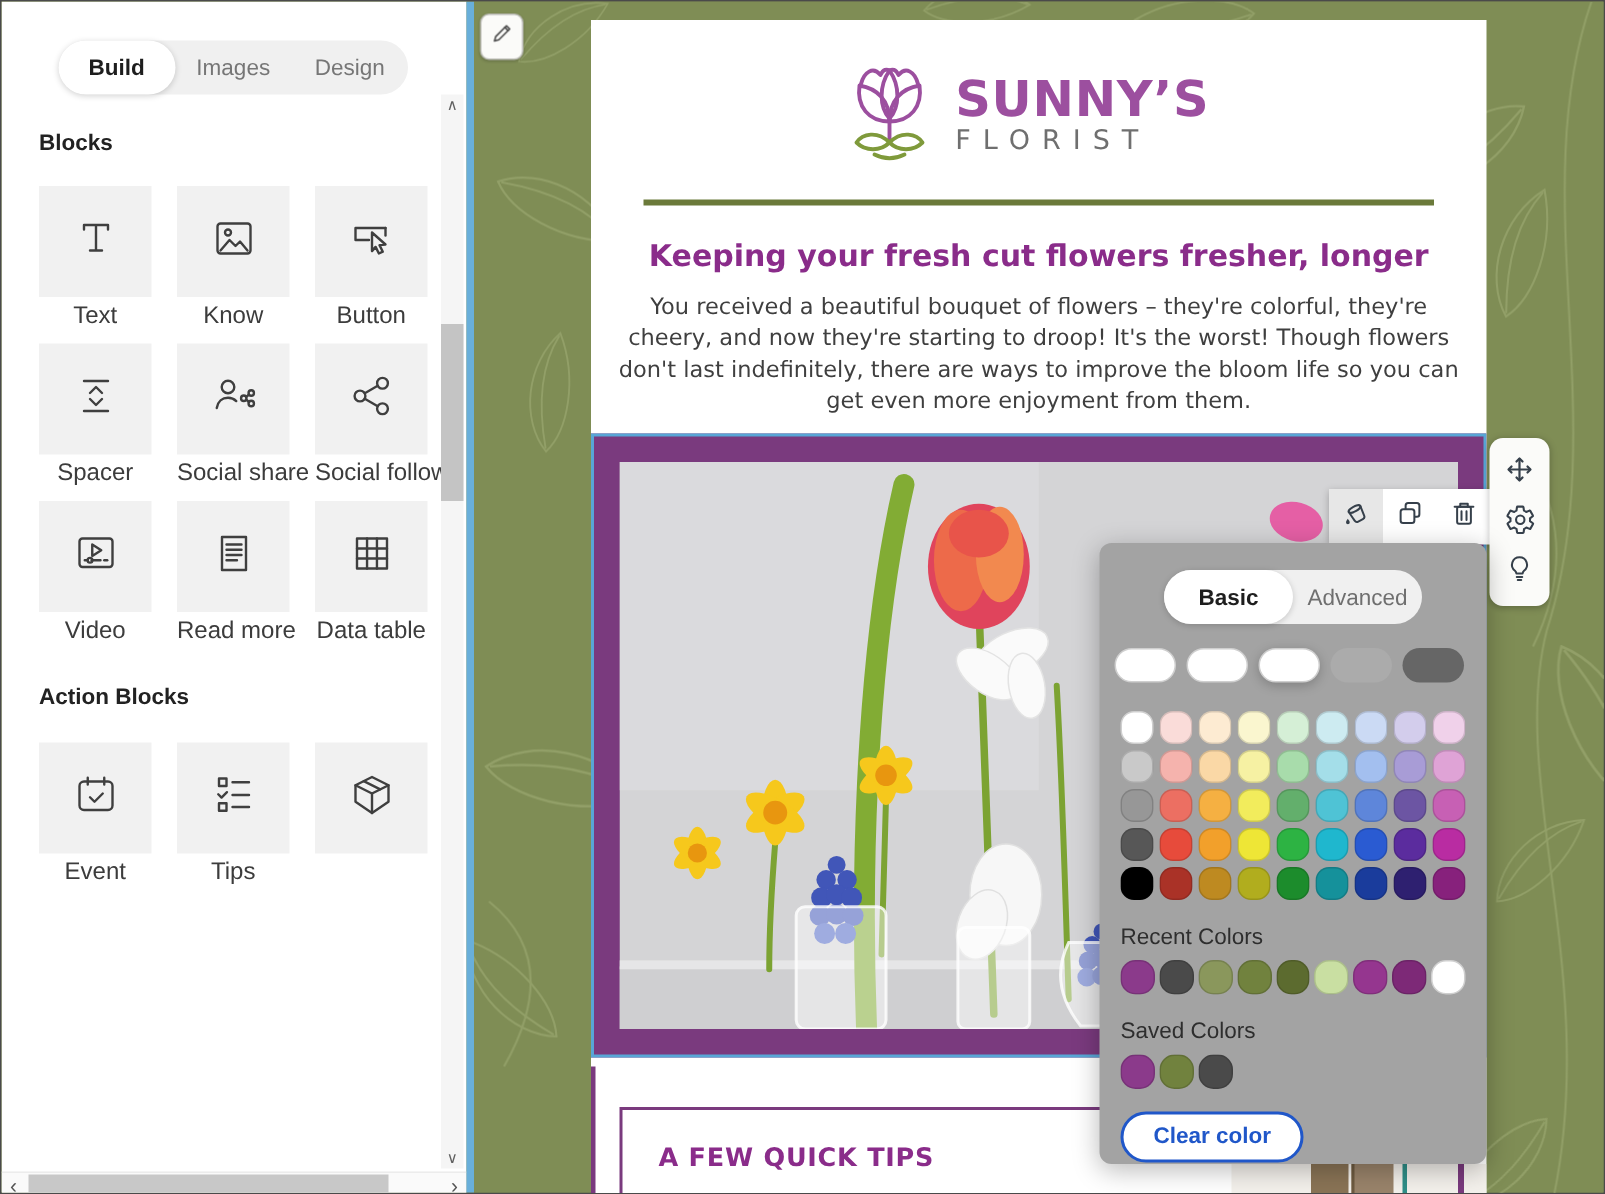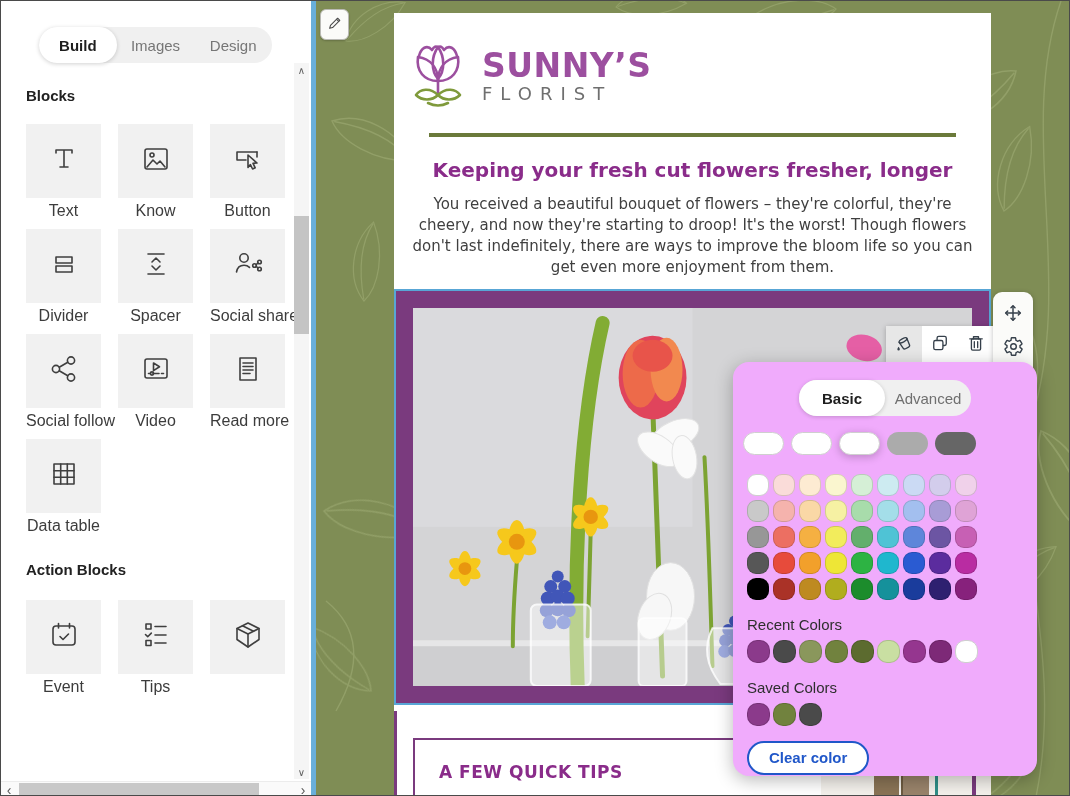--- a/index.html
+++ b/index.html
@@ -40,21 +40,21 @@
   .canvas { position:absolute; left:315px; top:0; width:755px; height:796px; background:#7F8D55; overflow:hidden; }
   .leaves { position:absolute; left:0; top:0; }
   .pencil-btn { position:absolute; left:4px; top:8px; width:29px; height:31px; background:#FBFBF9;
                 border:1px solid #B9B9B4; border-radius:6px; display:flex; align-items:center; justify-content:center;
                 box-shadow:0 1px 2px rgba(0,0,0,.2); cursor:pointer; }
   .pencil-btn svg { stroke:#4A4A4A; fill:none; stroke-width:1.6; stroke-linecap:round; stroke-linejoin:round; }
 
   
   .email { position:absolute; left:78px; top:12px; width:597px; height:784px; background:#fff; overflow:hidden;
            font-family:"DejaVu Sans", sans-serif; }
-  .email-header { display:flex; align-items:center; justify-content:space-between; padding:24px 30px 12px 12px; }
+  .email-header { display:flex; align-items:center; justify-content:space-between; padding:24px 30px 12px 12px;flex-direction:column; }
   .logo-group { display:flex; align-items:center; }
   .logo-text { margin-left:12px; }
   .logo-brand { font-size:33px; font-weight:bold; color:#9C4F9F; letter-spacing:.5px; line-height:1; }
   .logo-sub { margin-top:3px; font-size:18px; color:#6F6F6F; letter-spacing:8px; line-height:1; }
   .masthead { text-align:center; padding-right:4px; }
   .mast1 { font-size:24px; color:#3E3E52; font-weight:600; }
   .mast2 { font-size:29px; color:#7B3787; font-weight:bold; margin-top:2px; }
   .olive-divider { margin:6px 35px 0 35px; height:4px; background:#6B7A3A; }
   .headline { margin:21px 20px 0; text-align:center; font-size:20px; font-weight:bold; color:#8A2C8A; }
   .body-copy { margin:12px 18px 0; text-align:center; font-size:15px; line-height:1.4; color:#3F3F3F; }
@@ -80,22 +80,22 @@
   .bt-cell { width:36px; height:37px; display:flex; align-items:center; justify-content:center; cursor:pointer; }
   .bt-cell.selected { background:#E7E7E7; }
   .bt-cell svg { stroke:#36404B; fill:none; stroke-width:1.6; stroke-linecap:round; stroke-linejoin:round; }
 
   .side-rail { position:absolute; left:677px; top:291px; width:40px; height:112px; background:#FBFBF9;
                border-radius:9px; box-shadow:0 1px 5px rgba(0,0,0,.25); display:flex; flex-direction:column;
                align-items:center; justify-content:space-around; padding:6px 0; }
   .side-rail svg { stroke:#36404B; fill:none; stroke-width:1.6; stroke-linecap:round; stroke-linejoin:round; cursor:pointer; }
 
   
-  .picker { position:absolute; left:417px; top:361px; width:304px; height:414px; background:#f0abfc;
-            border-radius:16px; box-shadow:0 4px 18px rgba(0,0,0,.28); }
+  .picker { position:absolute; left:417px; top:361px; width:258px; height:414px; background:#a3a3a3;
+            border-radius:8px; box-shadow:0 4px 18px rgba(0,0,0,.28); }
   .picker-tabs { margin:18px auto 0; width:172px; height:36px; background:#F0F0F0; border-radius:18px; display:flex; }
   .ptab { flex:1; display:flex; align-items:center; justify-content:center; font-size:15px; color:#6F6F6F;
           border-radius:18px; cursor:pointer; }
   .ptab.active { background:#fff; color:#1e1e1e; font-weight:bold; box-shadow:0 1px 4px rgba(0,0,0,.18); }
   .std { margin:16px 10px 0; display:flex; gap:7px; }
   .std .sw { width:41px; height:23px; border-radius:12px; cursor:pointer; }
   .std .sw.bordered { border:1px solid #D7D7D7; }
   .std .sw.shadow { box-shadow:0 2px 8px rgba(0,0,0,.22); }
   .palette { margin:19px 14px 0; display:grid; grid-template-columns:repeat(9,22px); gap:4px; }
   .palette .sw { width:22px; height:22px; border-radius:9px; border:1px solid rgba(0,0,0,.14); cursor:pointer; }
@@ -148,31 +148,20 @@
           <div class="tile-box">
               <span>
             <svg width="32" height="32" viewBox="0 0 32 32">
                   <path d="M25 9H5v8h9"></path>
                   <path d="M25 9v5"></path>
                   <path d="M16 12l9 8-4 .4 2.2 4.4-2.6 1.2-2.2-4.4-2.4 2.8z"></path>
                 </svg>
           </span>
             </div>
           <div class="tile-label">Button</div>
-        </div>
-        <div class="tile">
-          <div class="tile-box">
-              <span>
-            <svg width="32" height="32" viewBox="0 0 32 32">
-                  <rect x="8" y="9" width="16" height="6"></rect>
-                  <rect x="8" y="18" width="16" height="6"></rect>
-                </svg>
-          </span>
-            </div>
-          <div class="tile-label">Divider</div>
         </div>
         <div class="tile">
           <div class="tile-box">
               <span>
             <svg width="32" height="32" viewBox="0 0 32 32">
                   <path d="M8 6h16"></path>
                   <path d="M12 14l4-4 4 4"></path>
                   <path d="M12 18l4 4 4-4"></path>
                   <path d="M8 26h16"></path>
                 </svg>

